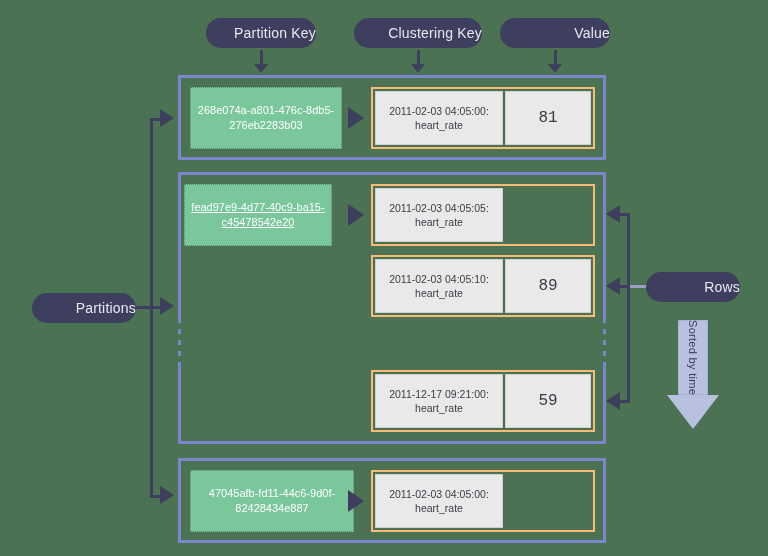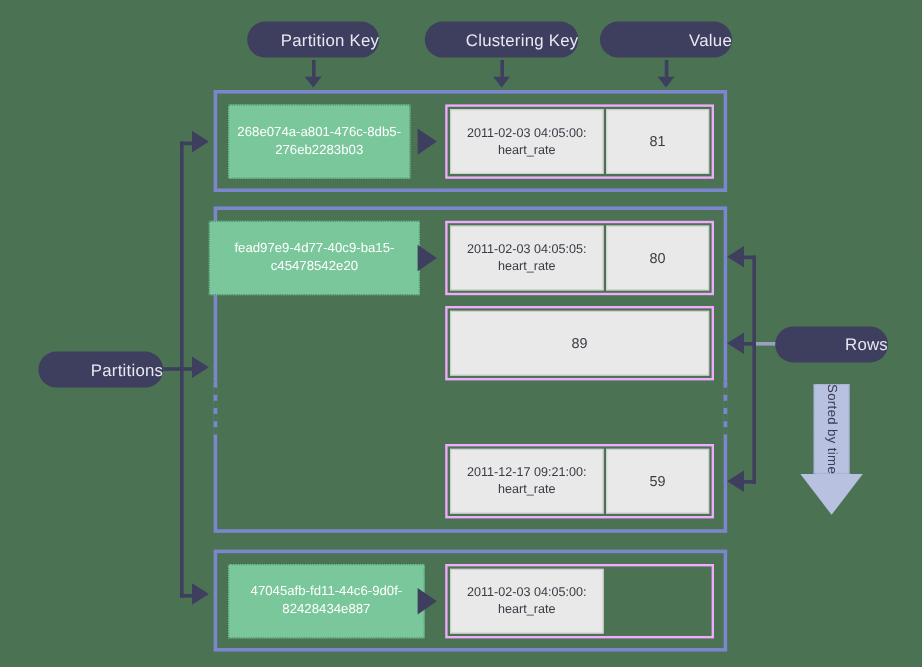--- a/index.html
+++ b/index.html
@@ -85,40 +85,40 @@
     line-height: 15px;
     text-align: center;
     display: flex;
     align-items: center;
     padding: 0 6px;
   }
 
   
   .row-wrap {
     position: absolute;
-    border: 2px solid #f0abfc;
+    border: 2px solid #fdba74;
     box-sizing: border-box;
     display: flex;
     padding: 2px;
     background: transparent;
   }
   .cell {
     background: #e9e9e9;
     border: 1px solid #cfcfcf;
     box-sizing: border-box;
     display: flex;
     align-items: center;
     justify-content: center;
     text-align: center;
     color: #3b3b46;
     font-size: 10.5px;
     line-height: 14px;
   }
   .cell.ckey { flex: 0 0 128px; margin-right: 2px; }
-  .cell.val  { flex: 1 1 auto; font-size: 12px; }
+  .cell.val  { flex: 1 1 auto; font-size: 16px; font-family: Liberation Mono, monospace; }
 
   
   .tri-right {
     position: absolute;
     width: 0; height: 0;
     border-top: 11px solid transparent;
     border-bottom: 11px solid transparent;
     border-left: 16px solid #3e3e5e;
   }
   .tri-left {
@@ -222,36 +222,36 @@
       <i></i>
       <i></i>
   </div>
   <div class="dash-seg" style="left:603px; top:318px; height:44px;">
     <i></i>
       <i></i>
       <i></i>
       <i></i>
   </div>
 
-  <div class="pkey" style="left:174px; top:184px; width:176px; height:62px;">
+  <div class="pkey" style="left:184px; top:184px; width:148px; height:62px;text-decoration:underline;">
     <span>fead97e9-4d77-40c9-ba15-c45478542e20</span>
   </div>
 
   <div class="tri-right" style="left:348px; top:204px;"></div>
 
   <div class="row-wrap" style="left:371px; top:184px; width:224px; height:62px;">
     <div class="cell ckey">
       <span>2011-02-03 04:05:05: heart_rate</span>
     </div>
-    <div class="cell val">
-      <span>80</span>
-    </div>
   </div>
 
   <div class="row-wrap" style="left:371px; top:255px; width:224px; height:62px;">
+    <div class="cell ckey">
+      <span>2011-02-03 04:05:10: heart_rate</span>
+    </div>
     <div class="cell val">
       <span>89</span>
     </div>
   </div>
 
   <div class="row-wrap" style="left:371px; top:370px; width:224px; height:62px;">
     <div class="cell ckey">
       <span>2011-12-17 09:21:00: heart_rate</span>
     </div>
     <div class="cell val">

